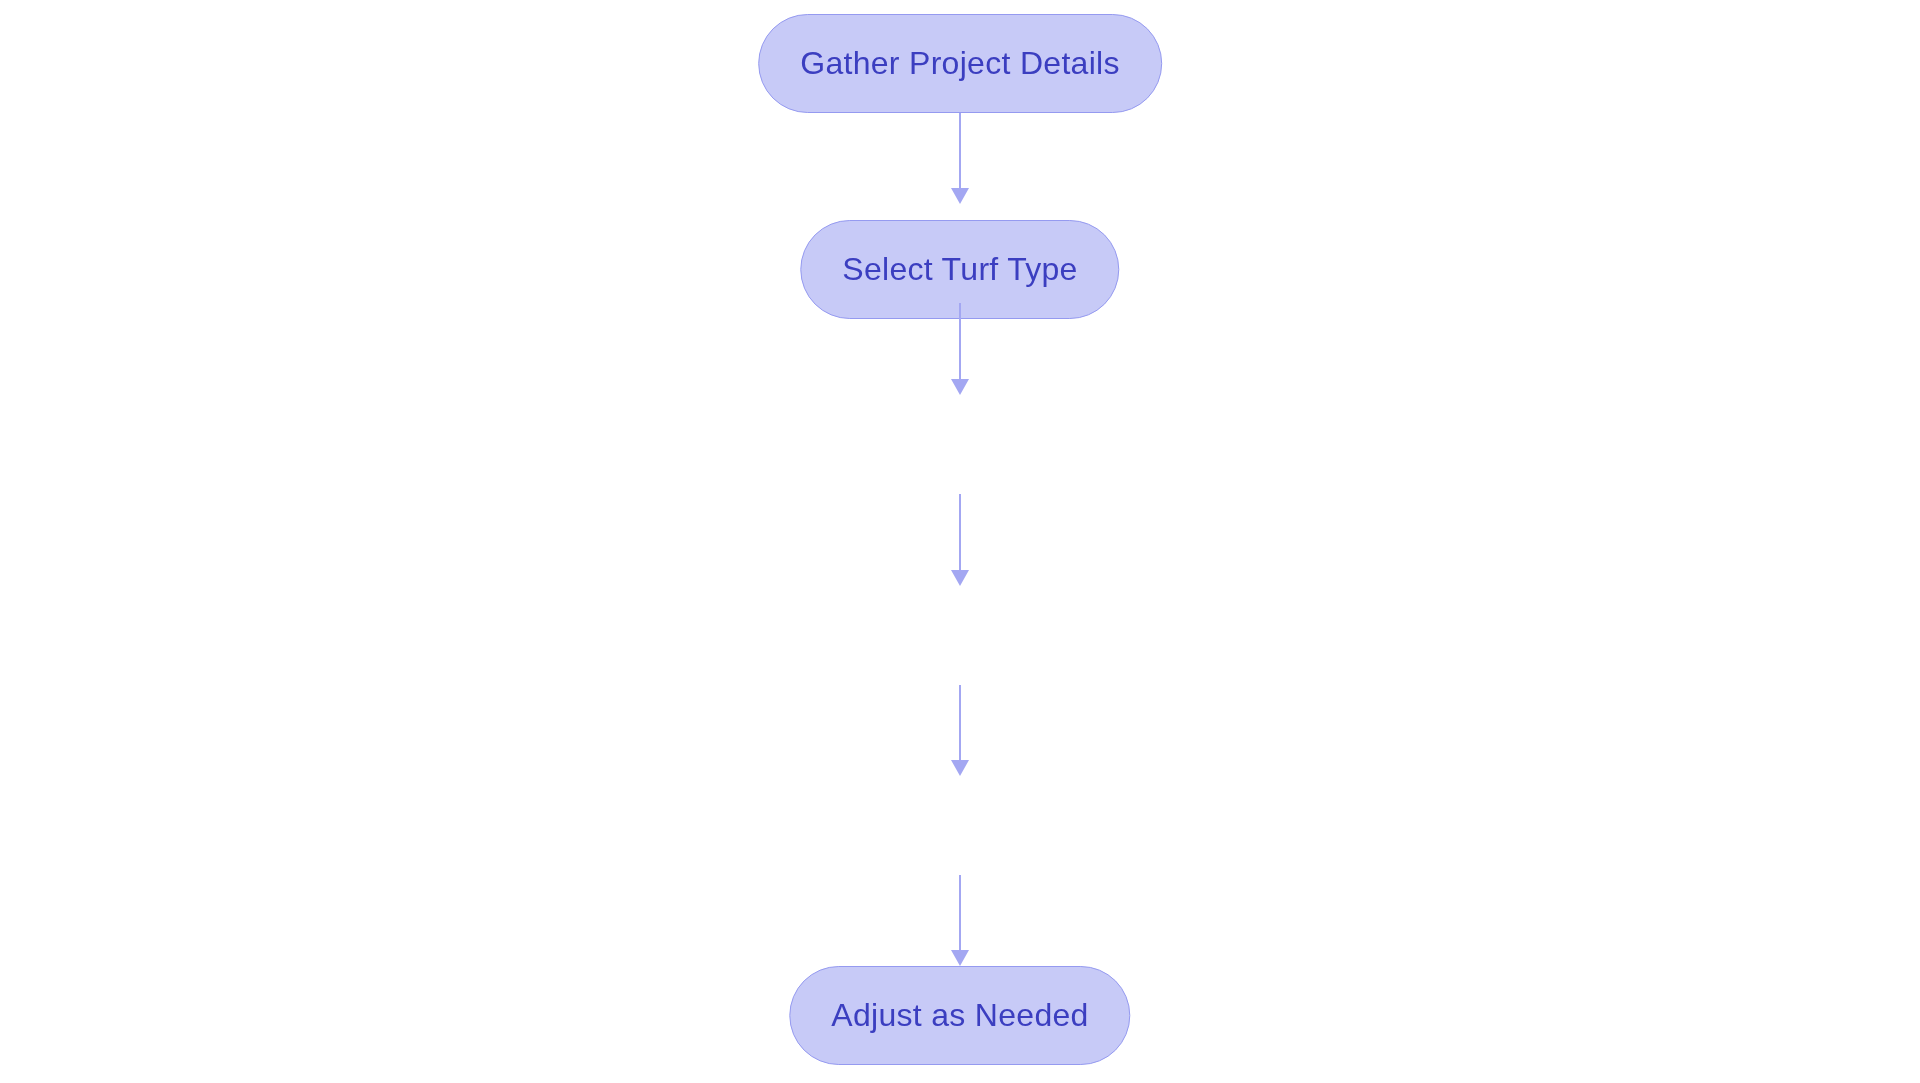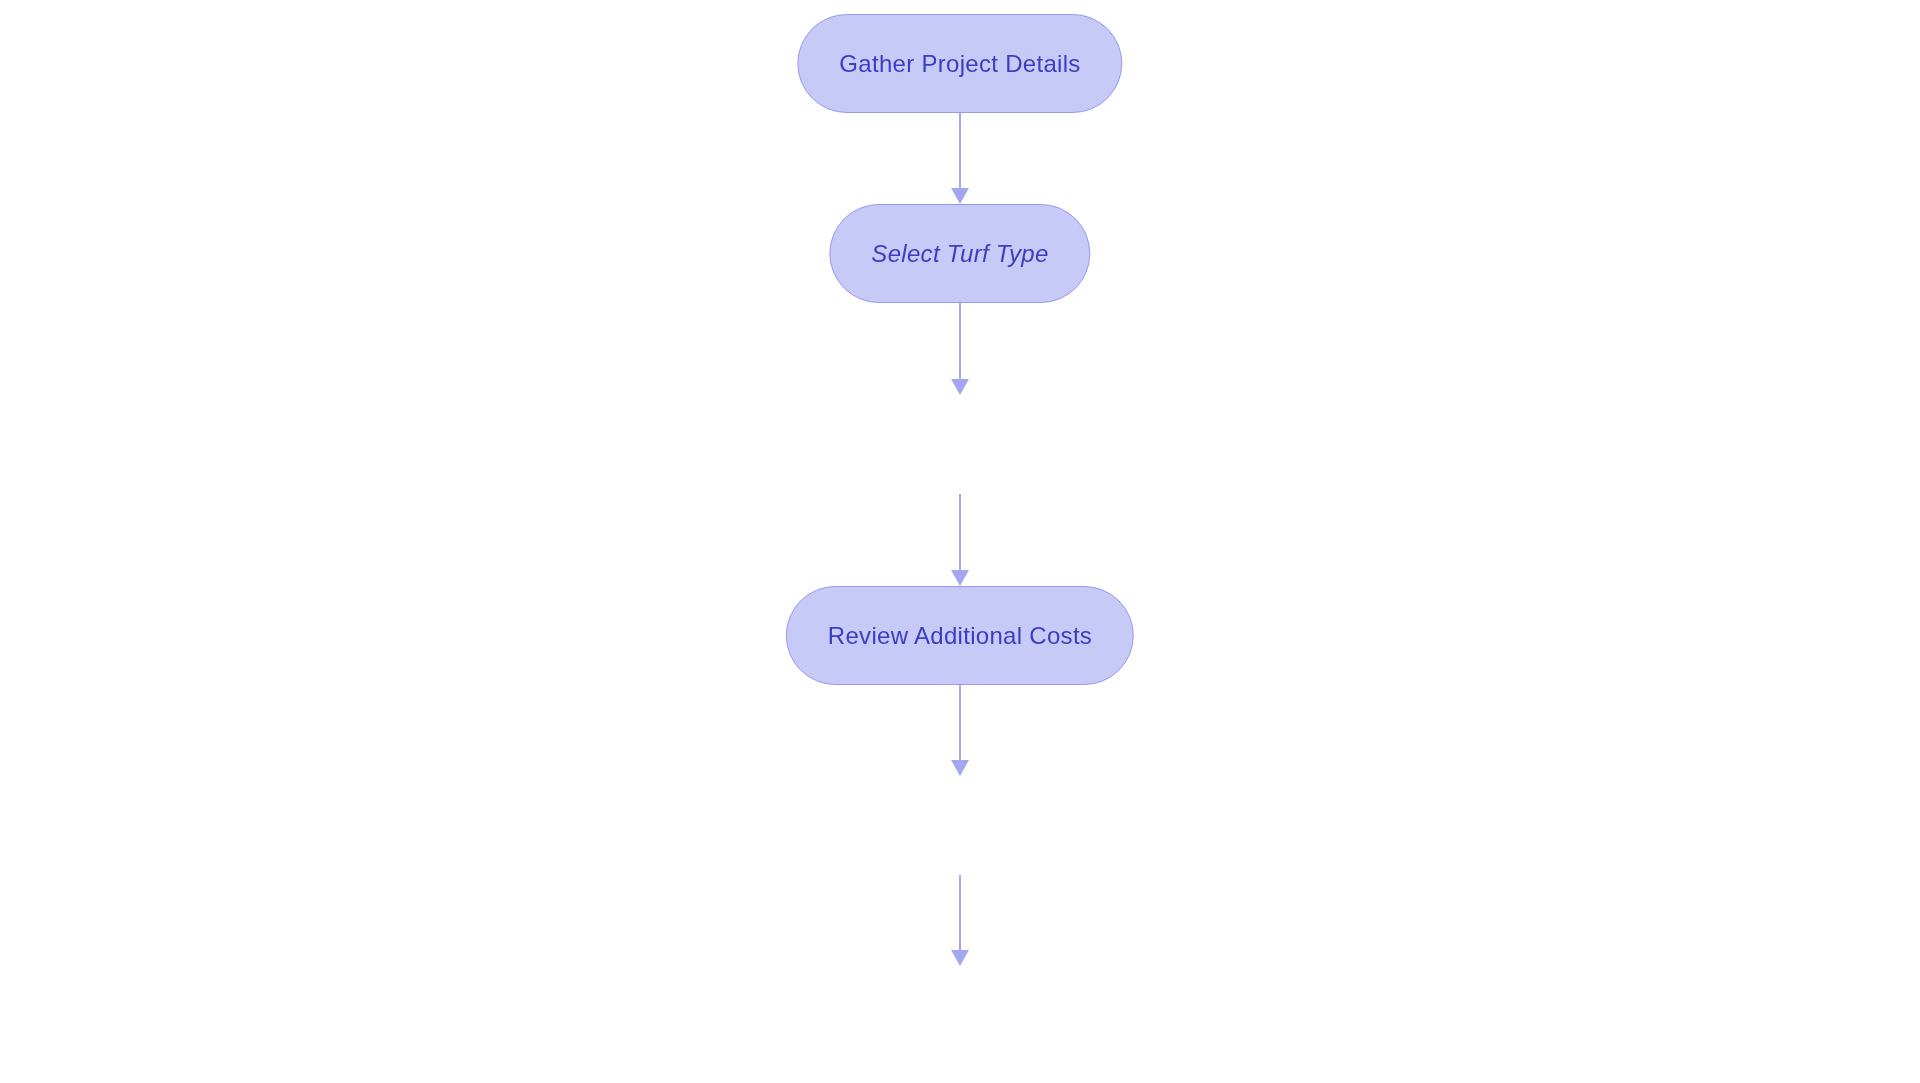--- a/index.html
+++ b/index.html
@@ -28,26 +28,26 @@
     padding:0 41px;
     background:var(--node-fill);
     border:1.5px solid var(--node-border);
     border-radius:50px;
     display:flex;
     align-items:center;
     justify-content:center;
     white-space:nowrap;
   }
   .node-label{
-    font-size:24px;
+    font-size:32px;
     letter-spacing:0.3px;
     color:var(--node-text);
   }
   .n1{top:14px;}
-  .n2{top:204px;font-style:italic;}
+  .n2{top:220px;}
   .n3{top:395px;}
   .n4{top:586px;}
   .n5{top:776px;}
   .n6{top:966px;}
   .arrow{
     position:absolute;
     left:50%;
     transform:translateX(-50%);
     width:20px;
     display:flex;
@@ -93,29 +93,29 @@
     <div class="arrow-line"></div>
     <div class="arrow-head"></div>
   </div>
 
 
   <div class="arrow a3">
     <div class="arrow-line"></div>
     <div class="arrow-head"></div>
   </div>
 
-  <div class="node n4">
-    <span class="node-label">Review Additional Costs</span>
-  </div>
 
   <div class="arrow a4">
     <div class="arrow-line"></div>
     <div class="arrow-head"></div>
   </div>
 
 
   <div class="arrow a5">
     <div class="arrow-line"></div>
     <div class="arrow-head"></div>
   </div>
 
+  <div class="node n6">
+    <span class="node-label">Adjust as Needed</span>
+  </div>
 
 </div>
 
 </body></html>

